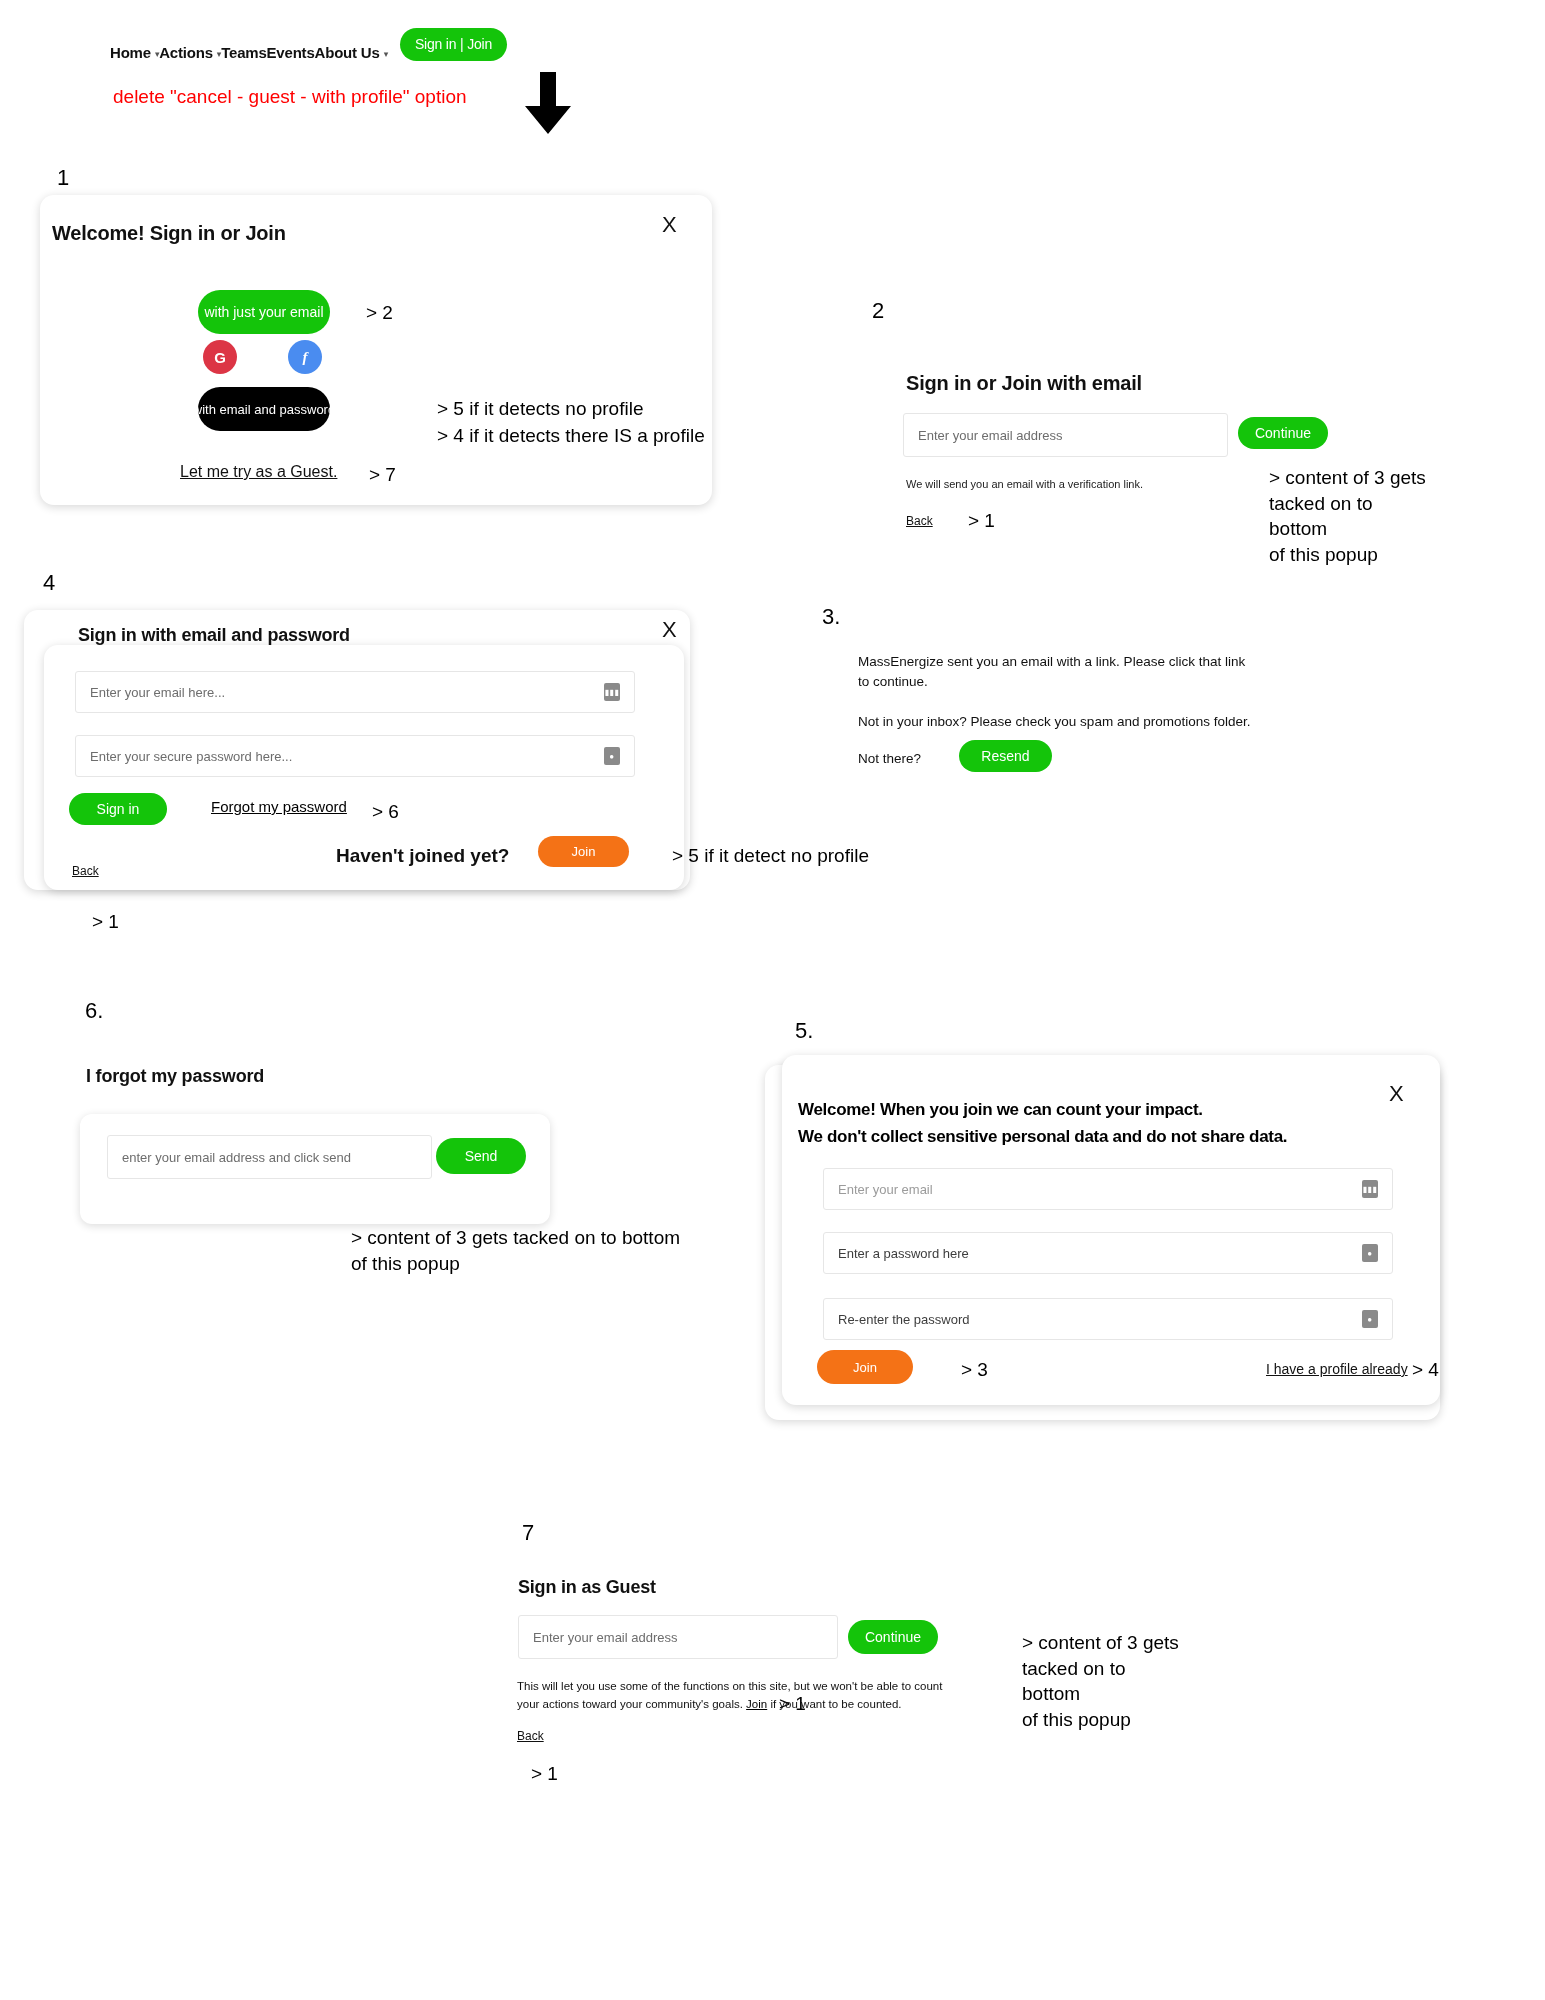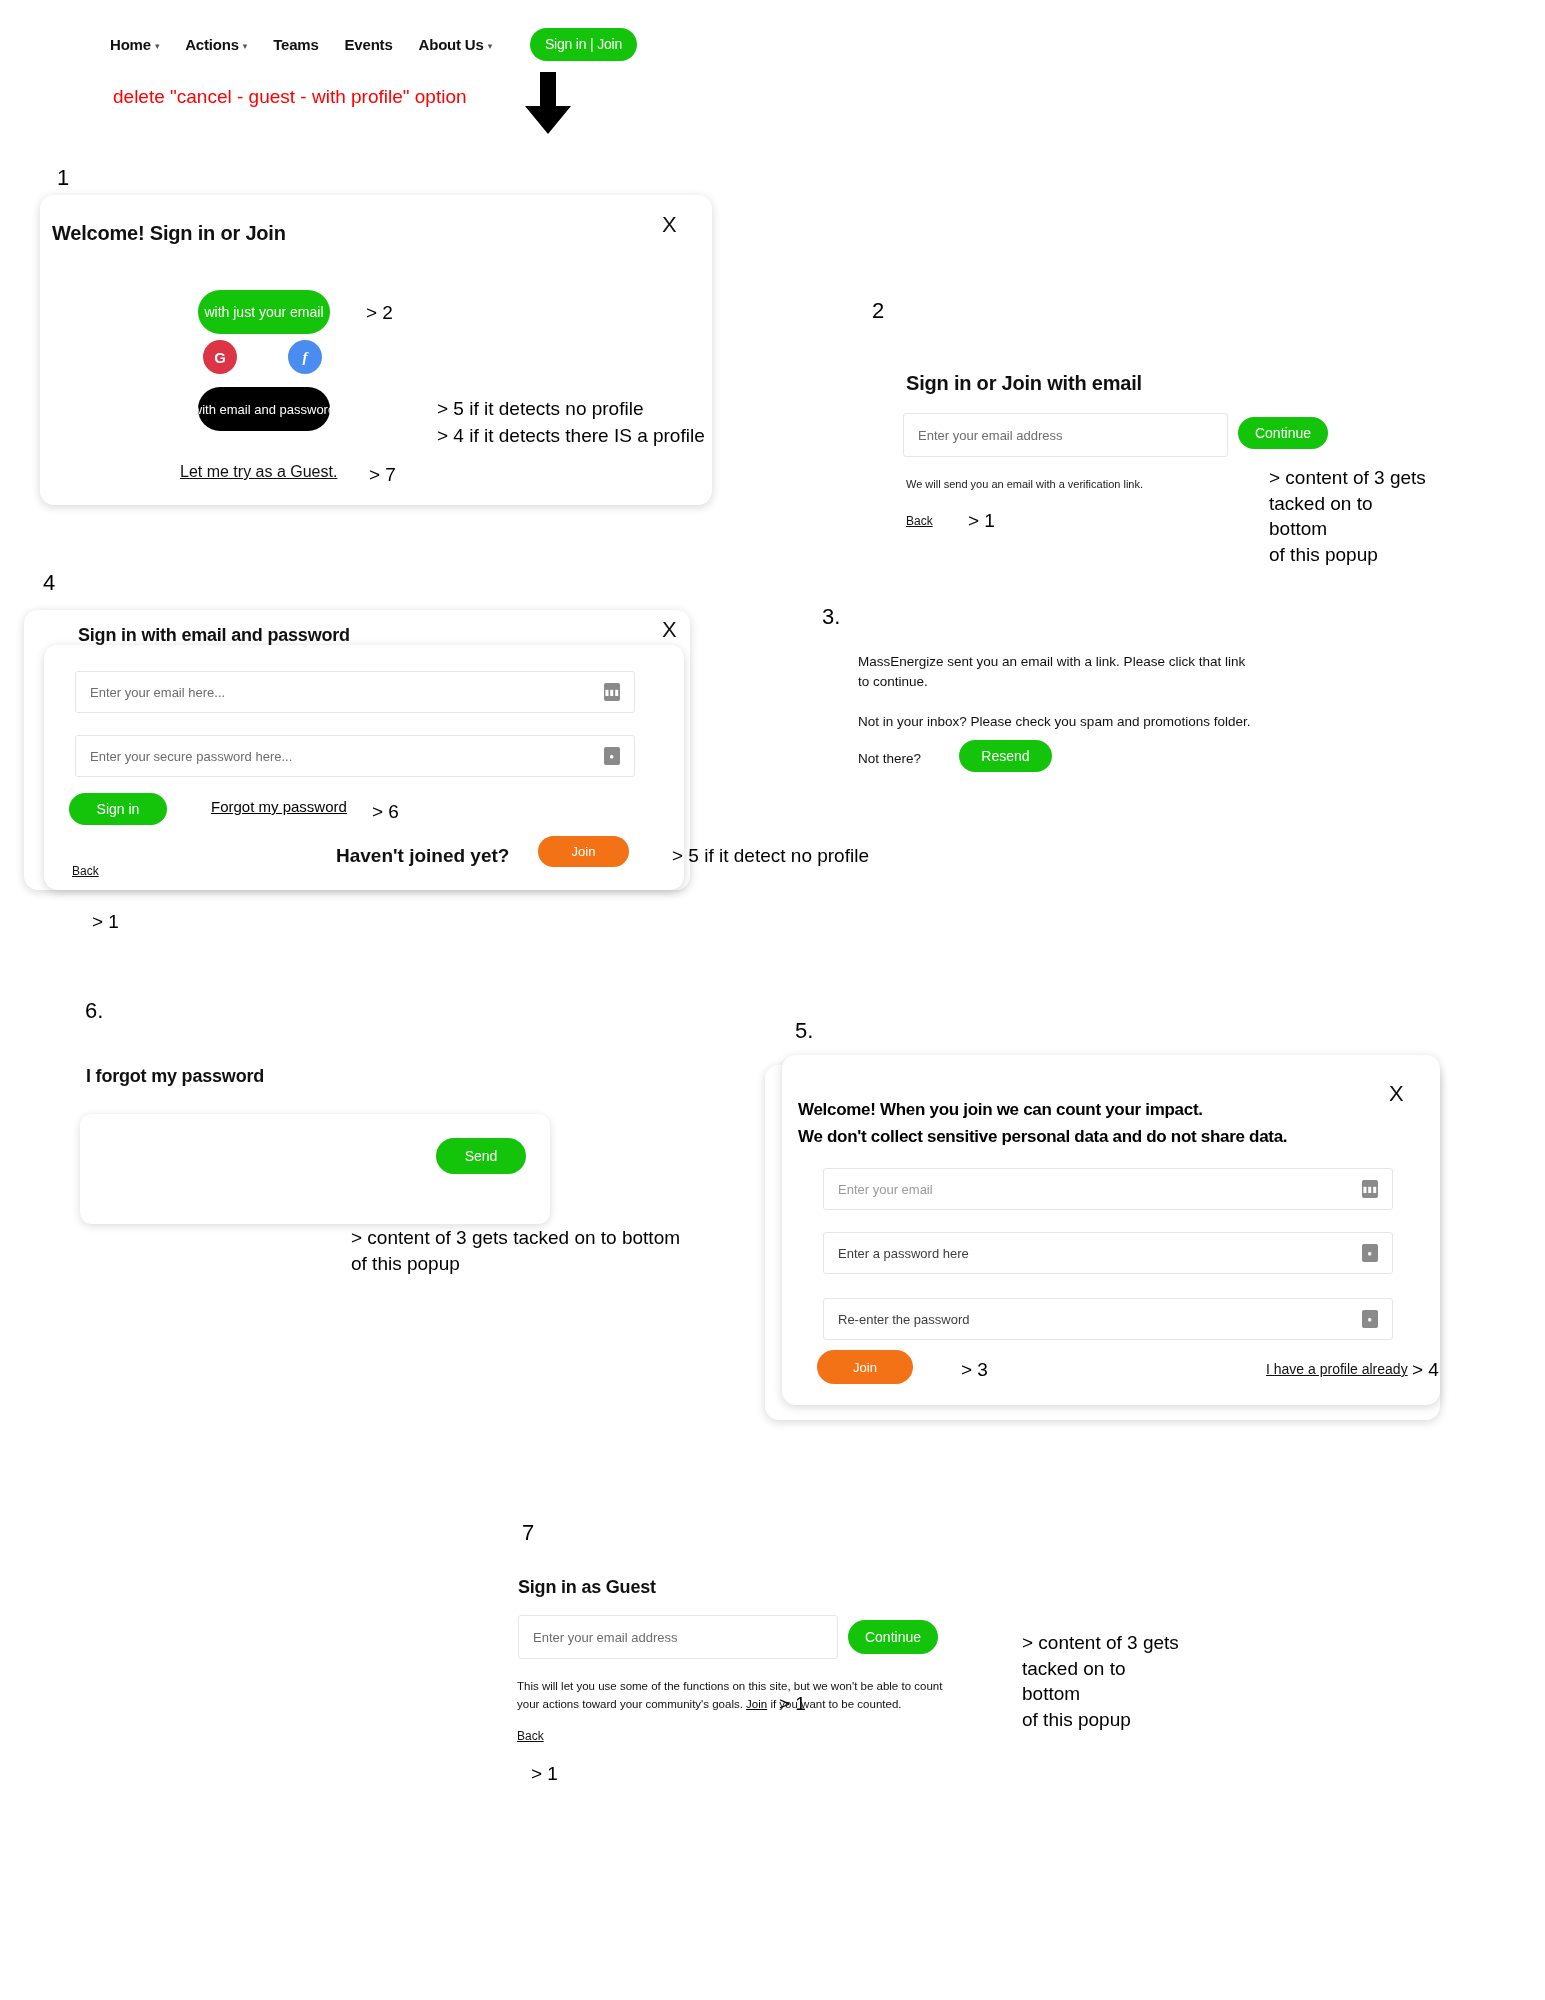--- a/index.html
+++ b/index.html
@@ -7,21 +7,21 @@
     width: 1545px; height: 2000px;
     background: #ffffff;
     font-family: "Liberation Sans", sans-serif;
     color: #000;
     overflow: hidden;
   }
   #root { position: relative; width: 1545px; height: 2000px; }
   .abs { position: absolute; }
 
   
-  .navbar { top: 28px; left: 110px; display: flex; align-items: center; gap: 26px; }
+  .navbar { top: 28px; left: 110px; display: flex; align-items: flex-end; }
   .nav-item {
     font-size: 15px; font-weight: bold; color: #111; white-space: nowrap;
     display: flex; align-items: center; gap: 4px; letter-spacing: -0.2px;
   }
   .caret { font-size: 9px; color: #555; font-weight: normal; position: relative; top: 1px; }
   .signin-pill {
     background: #14c40a; color: #fff; border-radius: 20px;
     padding: 8px 15px 9px; font-size: 14px; white-space: nowrap;
     margin-left: 12px; letter-spacing: -0.2px;
   }
@@ -198,20 +198,23 @@
 
   <div class="abs back-link" style="top:864px; left:72px;">Back</div>
   <div class="abs note" style="top:909px; left:92px;">&gt; 1</div>
 
   <div class="abs step-num" style="top:998px; left:85px;">6.</div>
 
   <div class="abs card-title-sm" style="top:1066px; left:86px;">I forgot my password</div>
 
   <div class="abs card-plain" style="top:1114px; left:80px; width:470px; height:110px;"></div>
 
+  <div class="abs field" style="top:1135px; left:107px; width:325px; height:44px;">
+    <span class="field-ph">enter your email address and click send</span>
+  </div>
   <div class="abs btn-green" style="top:1138px; left:436px; width:90px; height:36px;">Send</div>
 
   <div class="abs note" style="top:1225px; left:351px;">&gt; content of 3 gets tacked on to bottom
 of this popup</div>
 
   <div class="abs step-num" style="top:1018px; left:795px;">5.</div>
 
   <div class="abs card" style="top:1065px; left:765px; width:675px; height:355px;"></div>
   <div class="abs card" style="top:1055px; left:782px; width:658px; height:350px;"></div>
 

